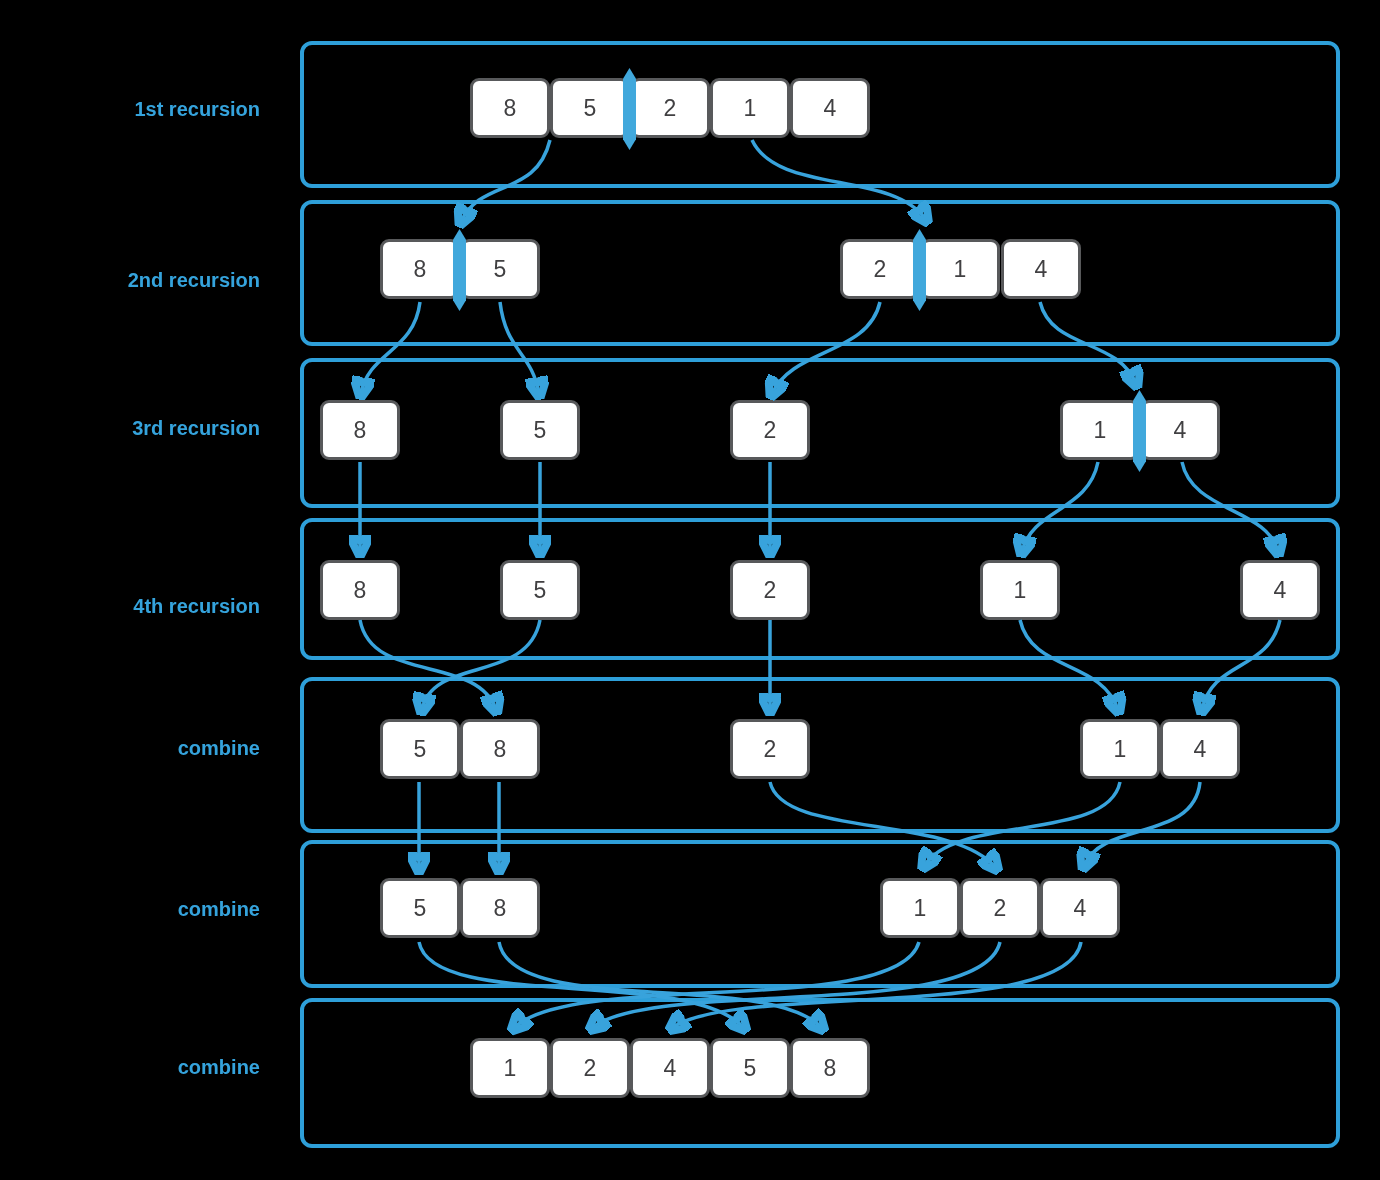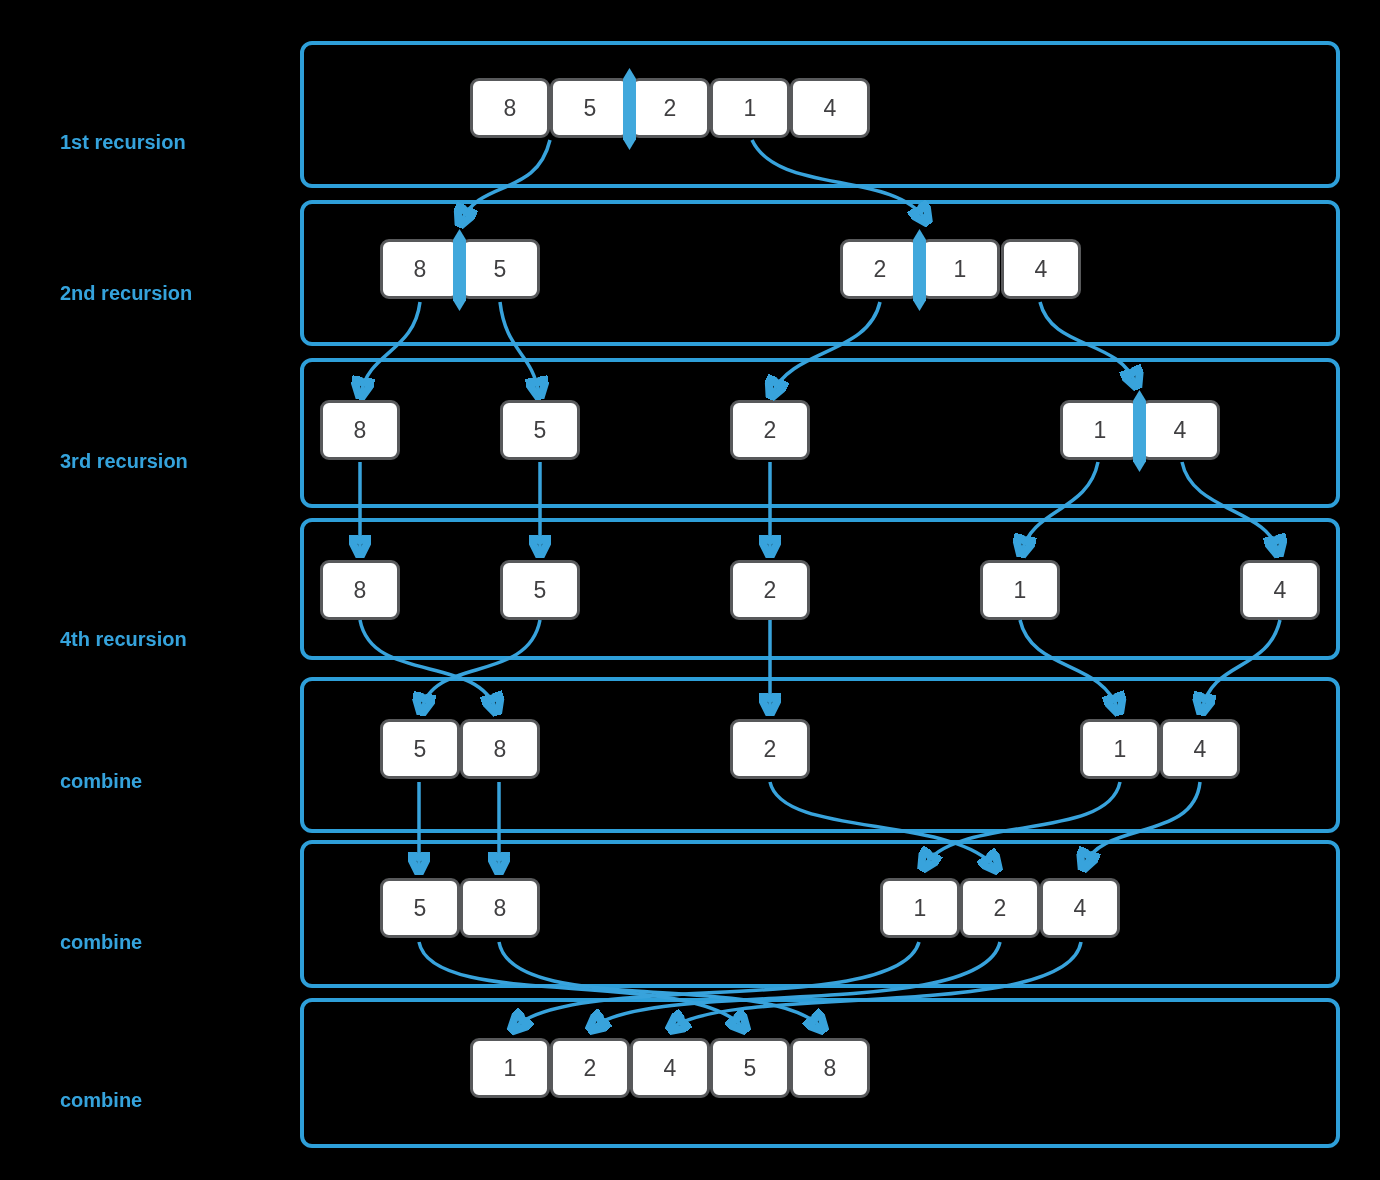--- a/index.html
+++ b/index.html
@@ -5,22 +5,22 @@
   html,body{margin:0;padding:0;background:#000;}
   #canvas{
     position:relative;width:1380px;height:1180px;background:#000;
     font-family:"Liberation Sans", sans-serif;overflow:hidden;
   }
   .band{
     position:absolute;left:300px;width:1032px;
     border:4px solid #2e9fd9;border-radius:12px;background:transparent;
   }
   .rlabel{
-    position:absolute;left:60px;width:200px;text-align:left;
-    color:#35a3dc;font-size:20px;font-weight:700;line-height:24px;margin-top:33px;
+    position:absolute;left:60px;width:200px;text-align:right;
+    color:#35a3dc;font-size:20px;font-weight:700;line-height:24px;
   }
   .cell{
     position:absolute;width:80px;height:60px;background:#ffffff;
     border:3px solid #58595b;border-radius:9px;box-sizing:border-box;
     display:flex;align-items:center;justify-content:center;
     color:#414042;font-size:23px;
   }
   .split{
     position:absolute;width:13px;height:82px;background:#41a8dc;
     clip-path:polygon(50% 0%,100% 13%,100% 87%,50% 100%,0% 87%,0% 13%);
@@ -35,21 +35,21 @@
 
   <div class="band" style="top:41px;height:139px"></div>
   <div class="band" style="top:200px;height:138px"></div>
   <div class="band" style="top:358px;height:142px"></div>
   <div class="band" style="top:518px;height:134px"></div>
   <div class="band" style="top:677px;height:148px"></div>
   <div class="band" style="top:840px;height:140px"></div>
   <div class="band" style="top:998px;height:142px"></div>
 
   <div class="rlabel" style="top:97px">1st recursion</div>
-  <div class="rlabel" style="top:248px">2nd recursion</div>
+  <div class="rlabel" style="top:268px">2nd recursion</div>
   <div class="rlabel" style="top:416px">3rd recursion</div>
   <div class="rlabel" style="top:594px">4th recursion</div>
   <div class="rlabel" style="top:736px">combine</div>
   <div class="rlabel" style="top:897px">combine</div>
   <div class="rlabel" style="top:1055px">combine</div>
 
   <div class="cell" style="left:470px;top:78px">8</div>
   <div class="cell" style="left:550px;top:78px">5</div>
   <div class="cell" style="left:630px;top:78px">2</div>
   <div class="cell" style="left:710px;top:78px">1</div>

